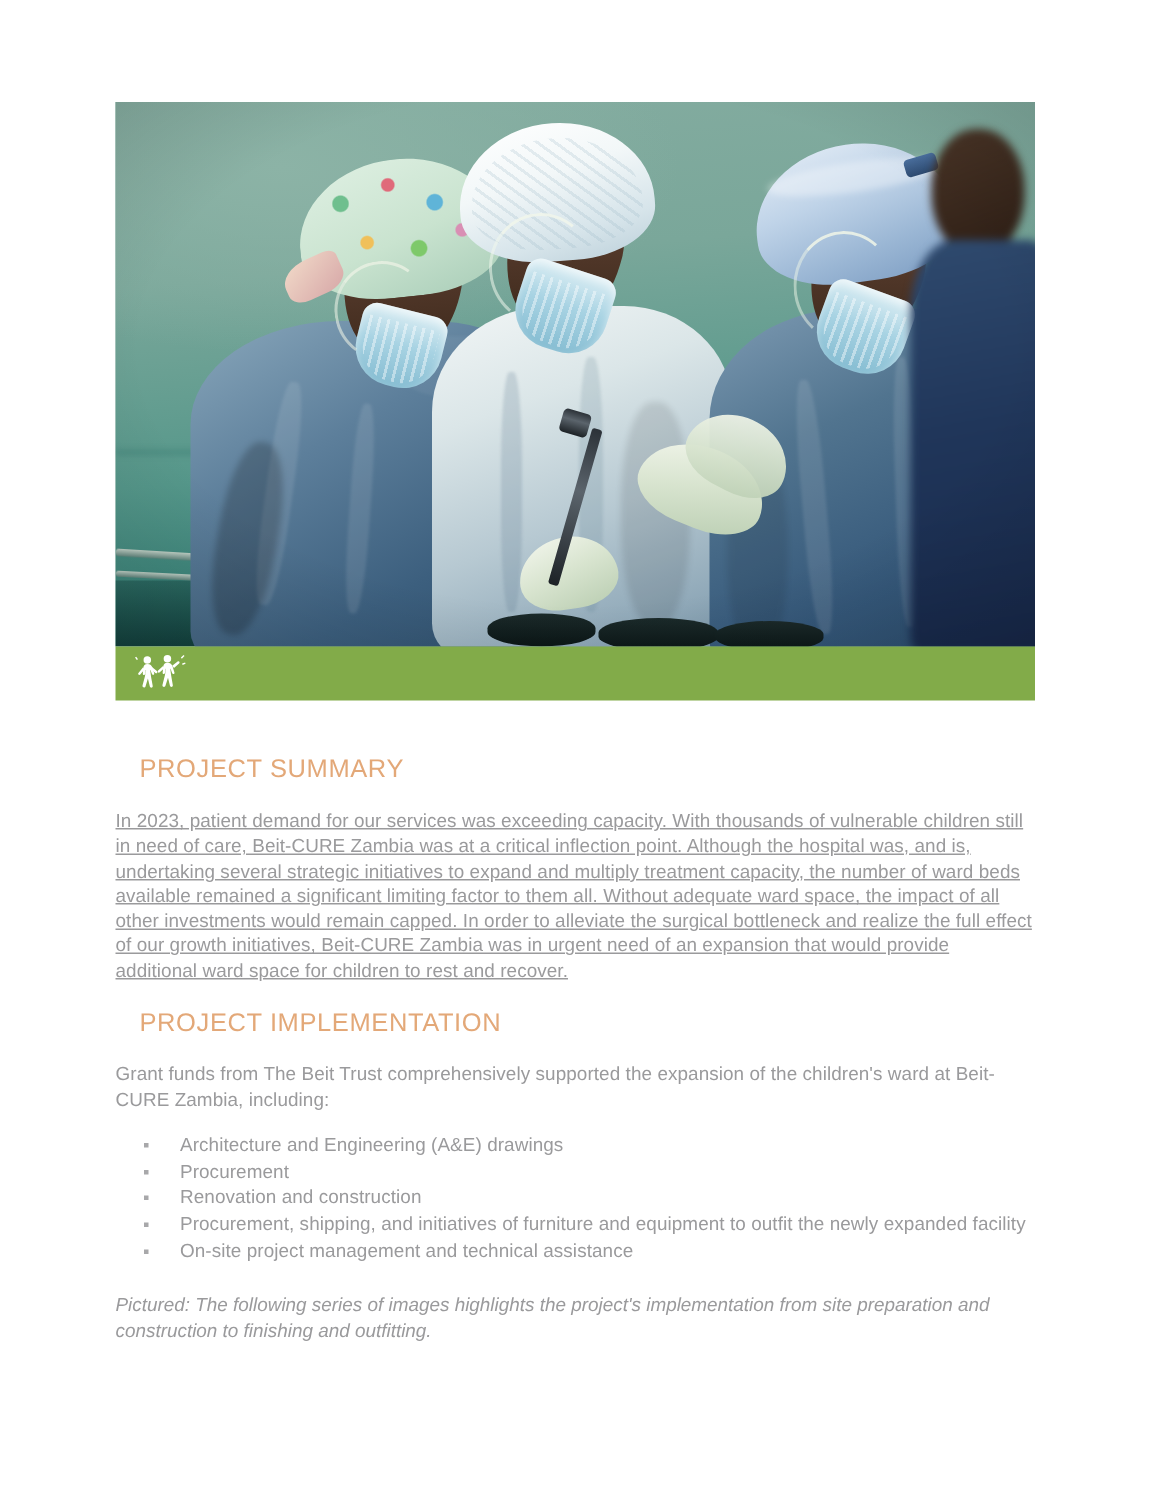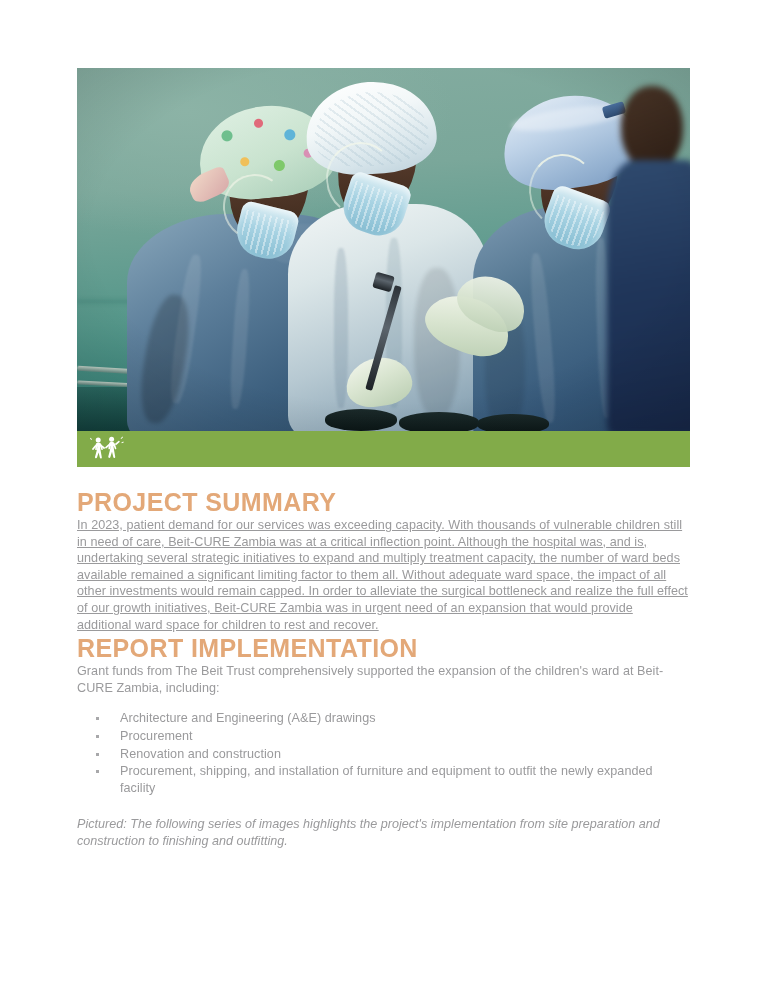--- a/index.html
+++ b/index.html
@@ -186,25 +186,25 @@
 
   
   .content {
     position: absolute;
     left: 77px;
     top: 487px;
     width: 613px;
   }
   h2.section-heading {
     font-family: "Liberation Sans", sans-serif;
-    font-weight: 700;
-    font-size: 25px;
+    font-weight: 400;
+    font-size: 17px;
     letter-spacing: .4px;
     color: #e3a878;
-    margin: 0;
+    margin: 16px;
     padding: 0;
     line-height: 1.2;
   }
   p.body-text, li.bullet-item {
     font-family: "Liberation Sans", sans-serif;
     font-size: 12.6px;
     line-height: 16.6px;
     color: #9a9a9c;
     margin: 0;
     letter-spacing: .05px;
@@ -412,28 +412,29 @@
       </div>
     </div>
   </div>
 
   <div class="content">
 
     <h2 class="section-heading">PROJECT SUMMARY</h2>
 
     <p class="body-text para-summary">In 2023, patient demand for our services was exceeding capacity. With thousands of vulnerable children still in need of care, Beit-CURE Zambia was at a critical inflection point. Although the hospital was, and is, undertaking several strategic initiatives to expand and multiply treatment capacity, the number of ward beds available remained a significant limiting factor to them all. Without adequate ward space, the impact of all other investments would remain capped. In order to alleviate the surgical bottleneck and realize the full effect of our growth initiatives, Beit-CURE Zambia was in urgent need of an expansion that would provide additional ward space for children to rest and recover.</p>
 
-    <h2 class="section-heading heading-impl">REPORT IMPLEMENTATION</h2>
+    <h2 class="section-heading heading-impl">PROJECT IMPLEMENTATION</h2>
 
     <p class="body-text para-impl">Grant funds from The Beit Trust comprehensively supported the expansion of the children's ward at Beit-CURE Zambia, including:</p>
 
     <ul class="bullets">
       <li class="bullet-item">Architecture and Engineering (A&amp;E) drawings</li>
       <li class="bullet-item">Procurement</li>
       <li class="bullet-item">Renovation and construction</li>
-      <li class="bullet-item">Procurement, shipping, and installation of furniture and equipment to outfit the newly expanded facility</li>
+      <li class="bullet-item">Procurement, shipping, and initiatives of furniture and equipment to outfit the newly expanded facility</li>
+      <li class="bullet-item">On-site project management and technical assistance</li>
     </ul>
 
     <p class="pictured-note">Pictured: The following series of images highlights the project's implementation from site preparation and construction to finishing and outfitting.</p>
   </div>
 
 
 </div>
 
 </body></html>

